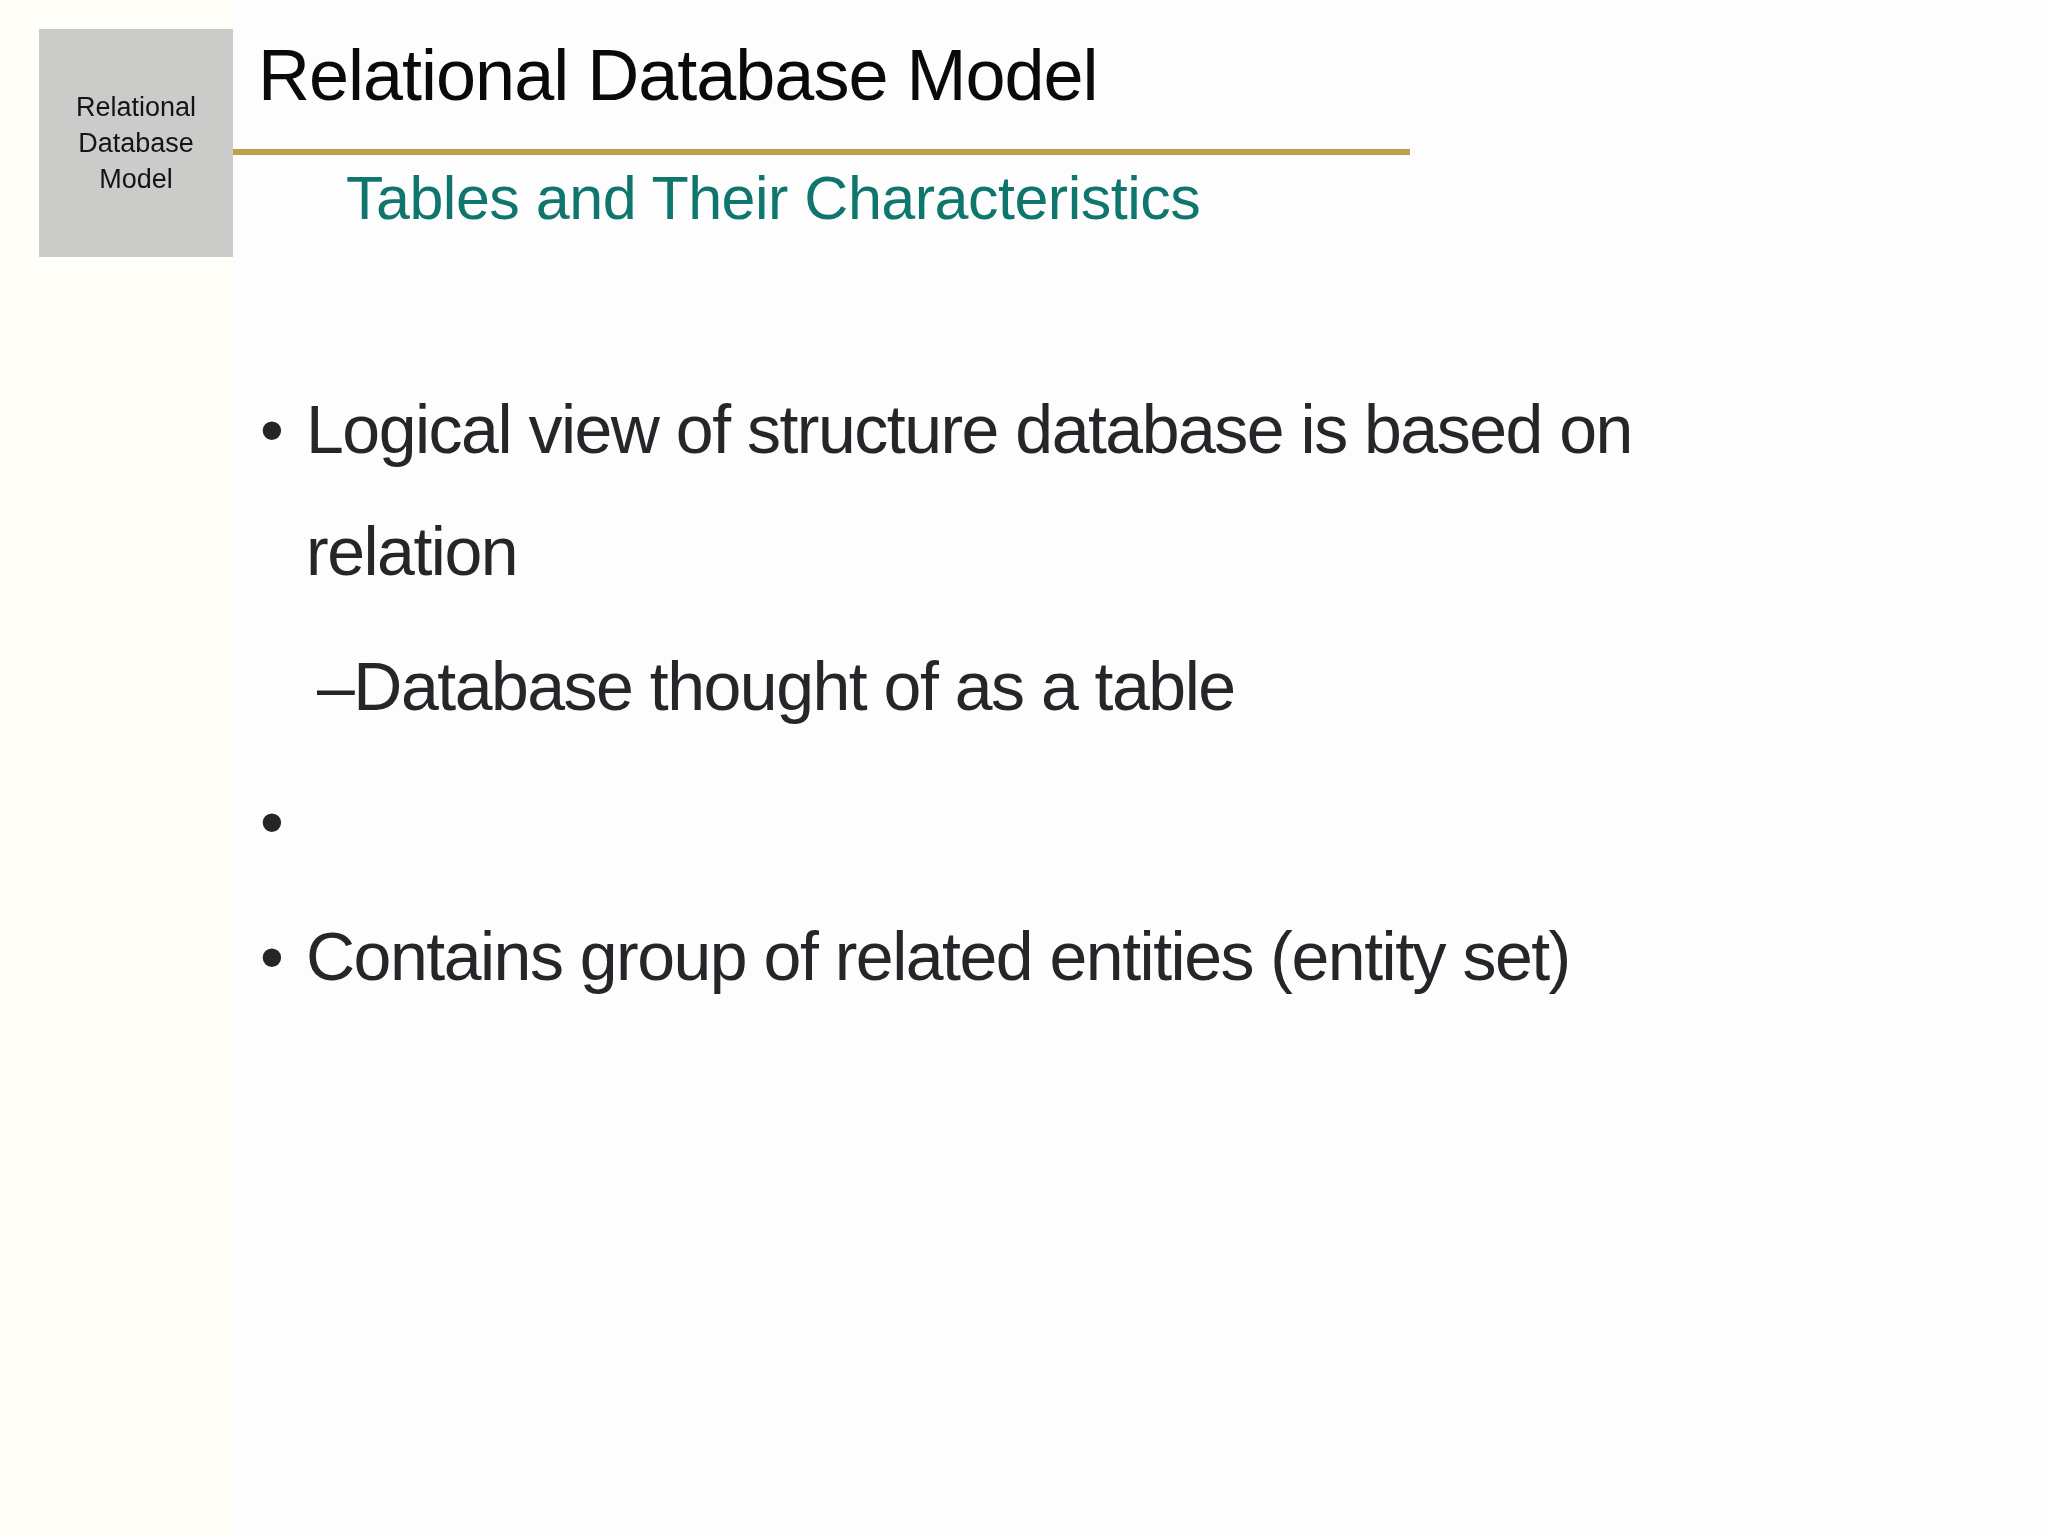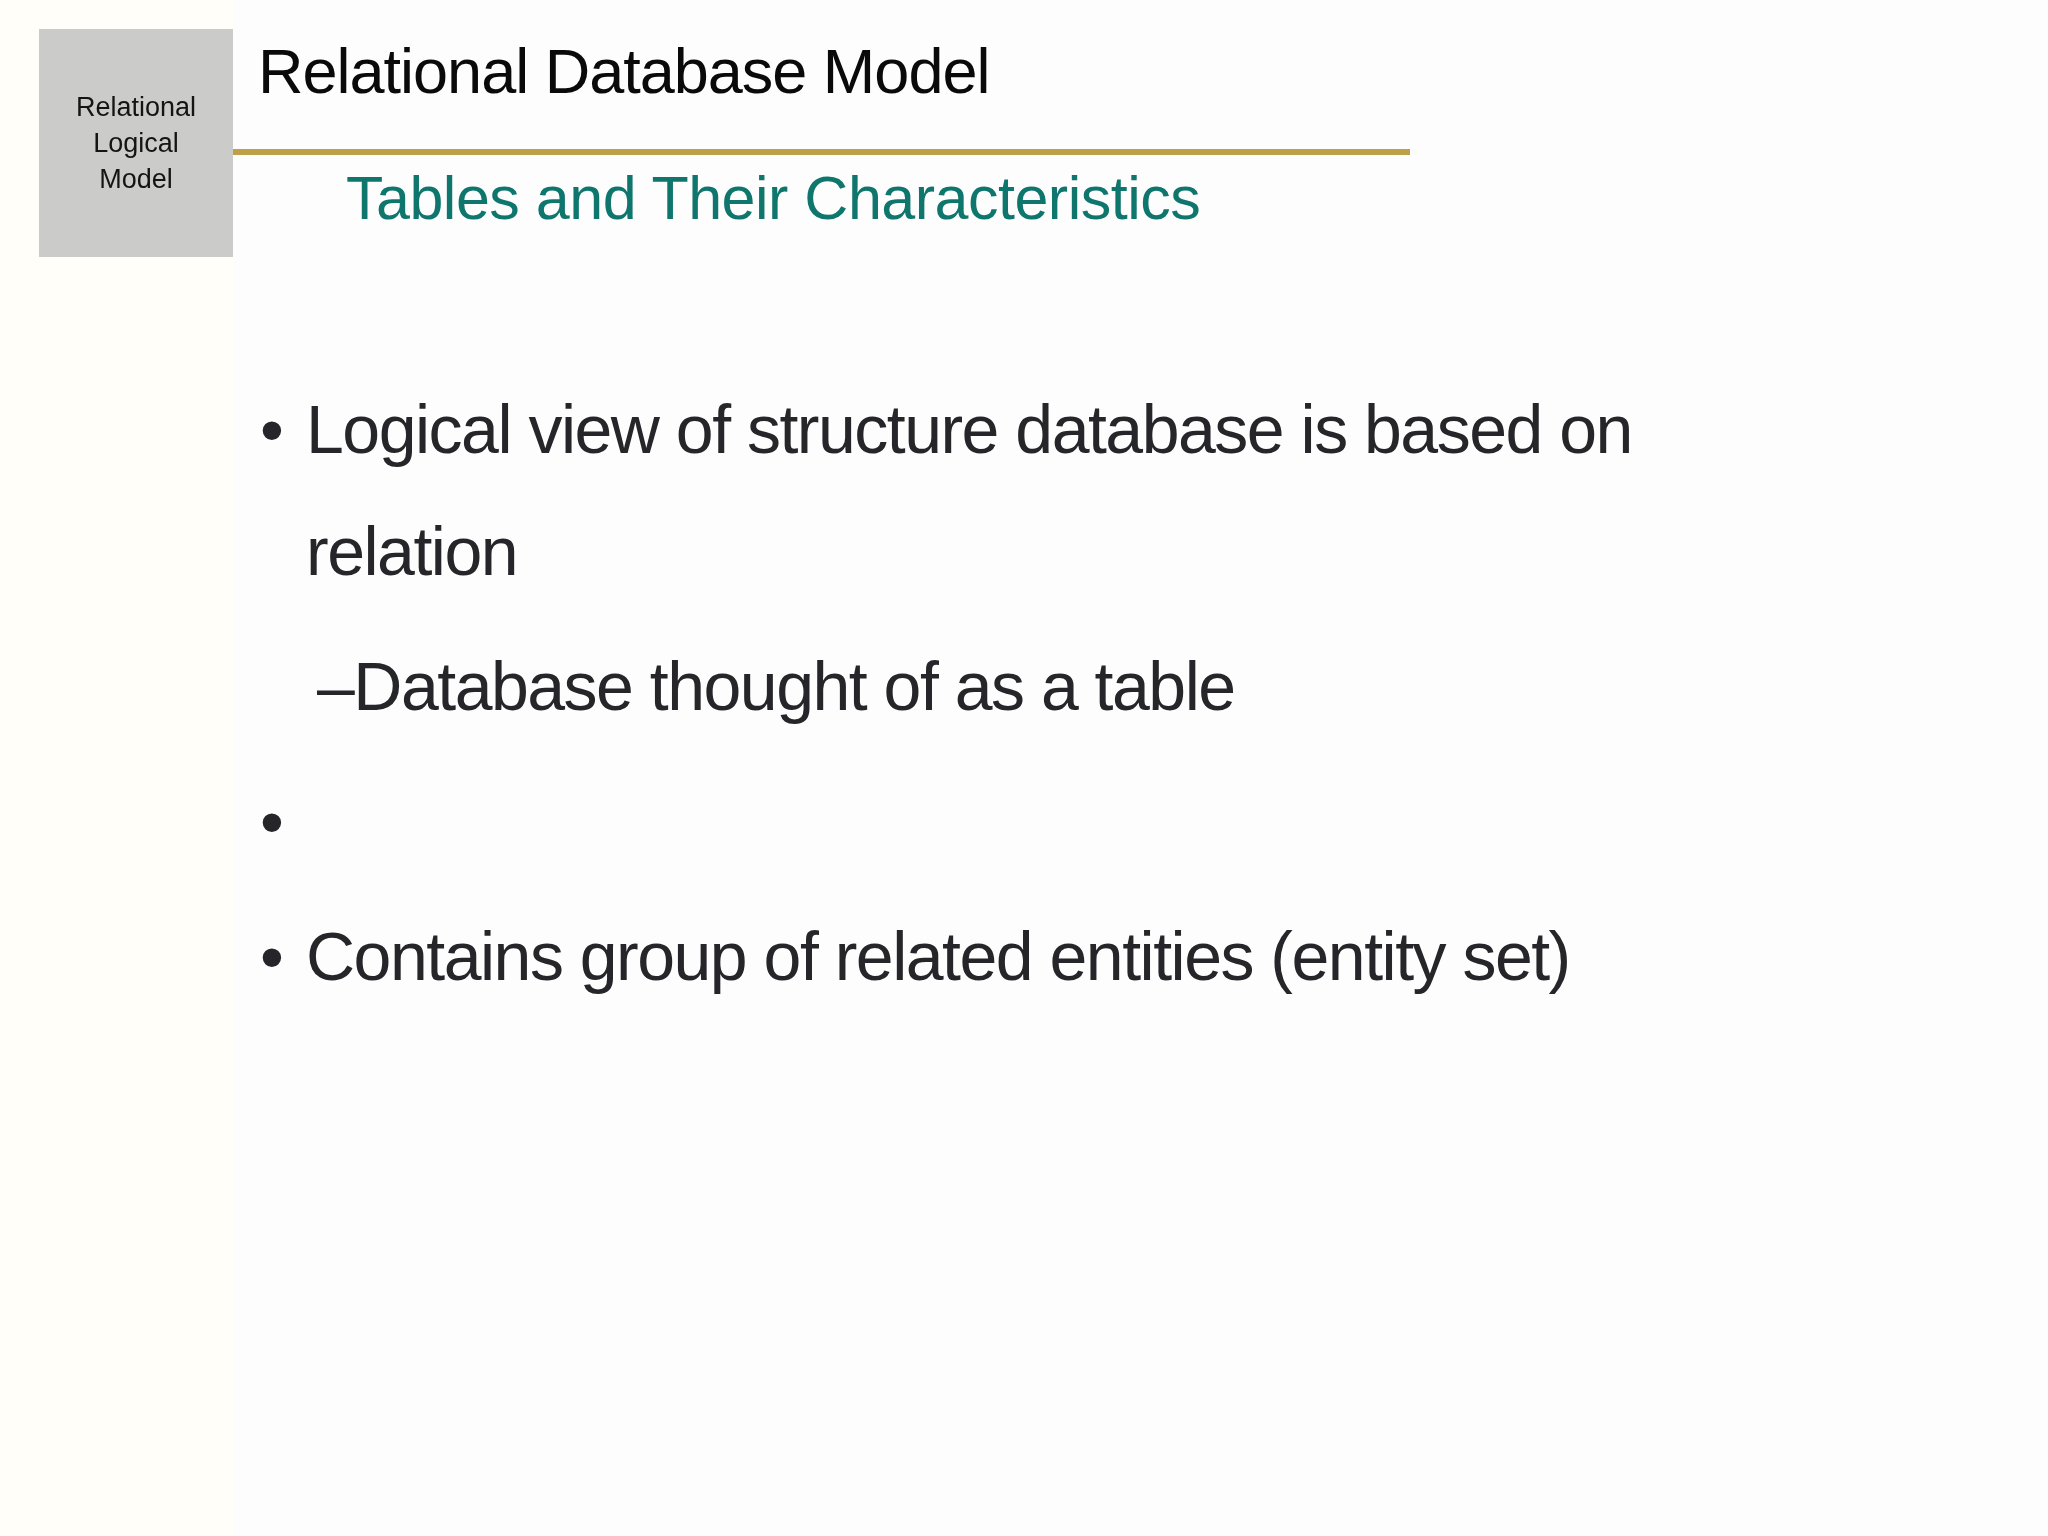--- a/index.html
+++ b/index.html
@@ -32,21 +32,21 @@
     align-items: center;
     justify-content: center;
     text-align: center;
     color: #141414;
     font-size: 27px;
     line-height: 36px;
   }
   .slide-title {
     position: absolute;
     left: 258px; top: 38px;
-    font-size: 63px;
+    font-size: 72px;
     line-height: 1.05;
     letter-spacing: -1px;
     color: #0a0a0a;
     white-space: nowrap;
   }
   .title-rule {
     position: absolute;
     left: 233px; top: 149px;
     width: 1177px; height: 6px;
     background: #bfa04a;
@@ -95,21 +95,21 @@
 </style>
 </head>
 <body>
 
 <div class="slide">
 
   <div class="left-strip"></div>
 
   <div class="thumb-box">
     <div>Relational</div>
-    <div>Logical</div>
+    <div>Database</div>
     <div>Model</div>
   </div>
 
   <div class="slide-title">Relational Database Model</div>
 
   <div class="title-rule"></div>
 
   <div class="slide-subtitle">Tables and Their Characteristics</div>
 
   <div class="body-block">

